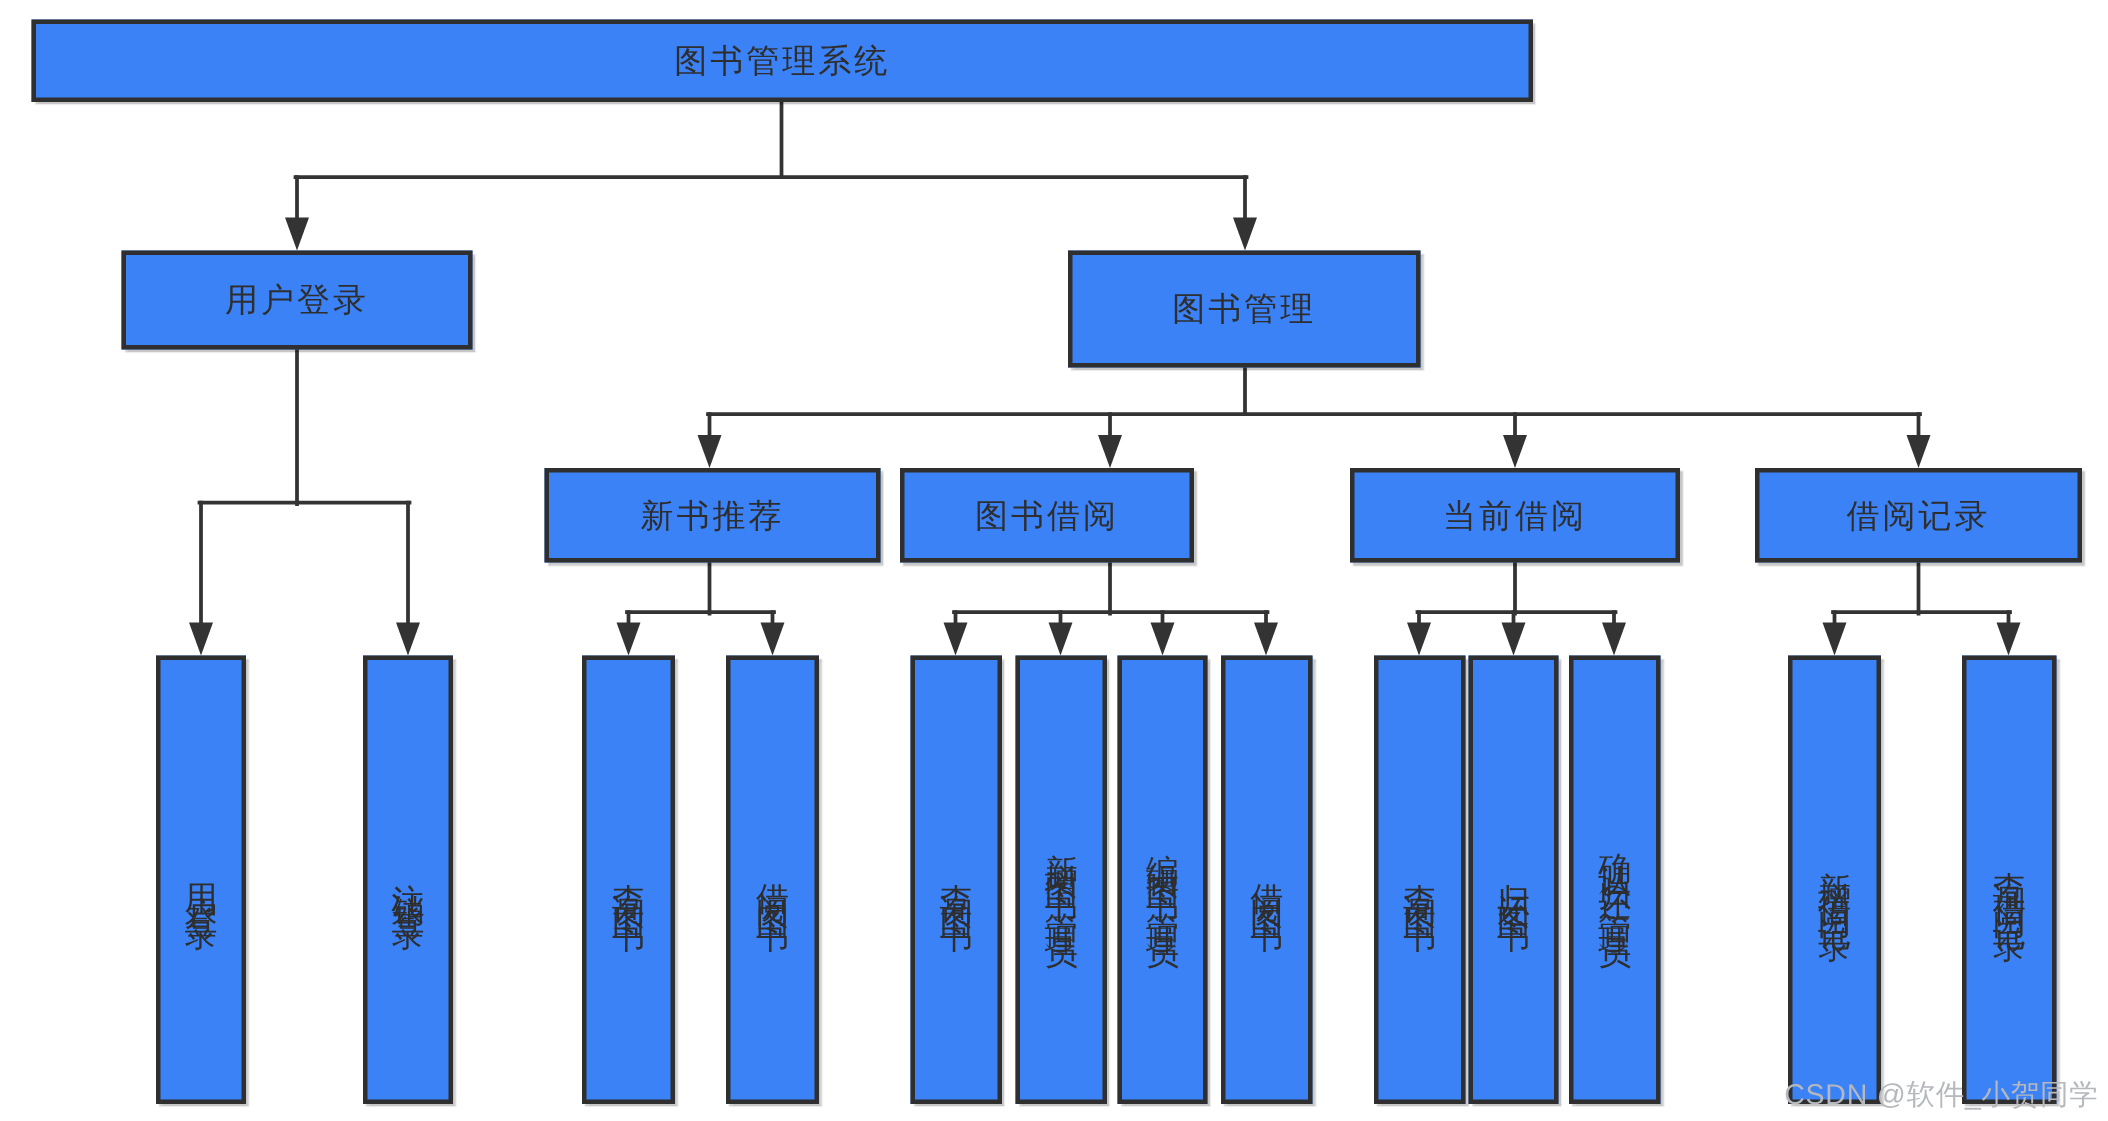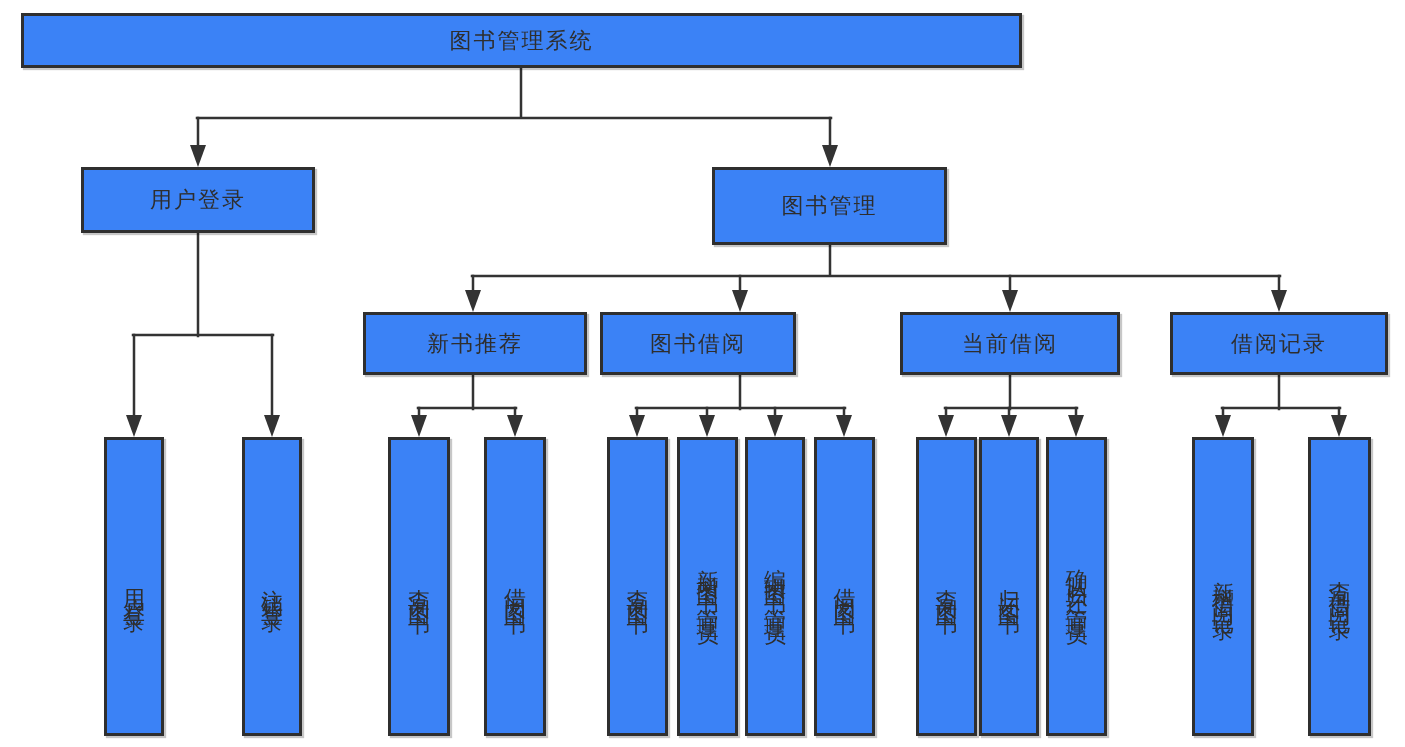--- a/index.html
+++ b/index.html
@@ -124,13 +124,14 @@
     <span class="vlabel">确认归还（管理员）</span>
   </div>
 
   <div class="box vbox" style="left:1192px;top:437px;width:62px;height:299px">
     <span class="vlabel">新增借阅记录</span>
   </div>
   <div class="box vbox" style="left:1308px;top:437px;width:63px;height:299px">
     <span class="vlabel">查询借阅记录</span>
   </div>
 
+  <div class="watermark">CSDN @软件_小贺同学</div>
 </div>
 
 </body></html>

